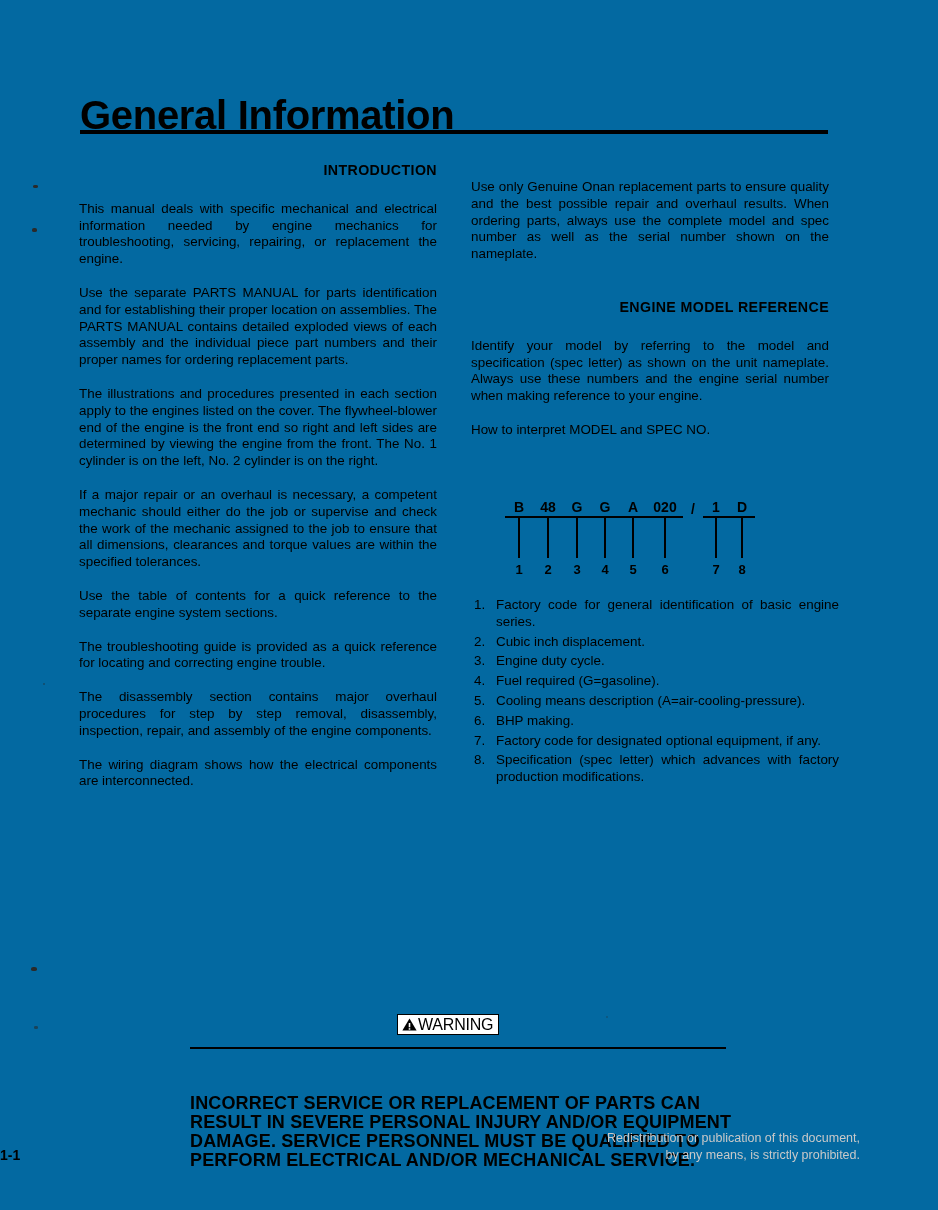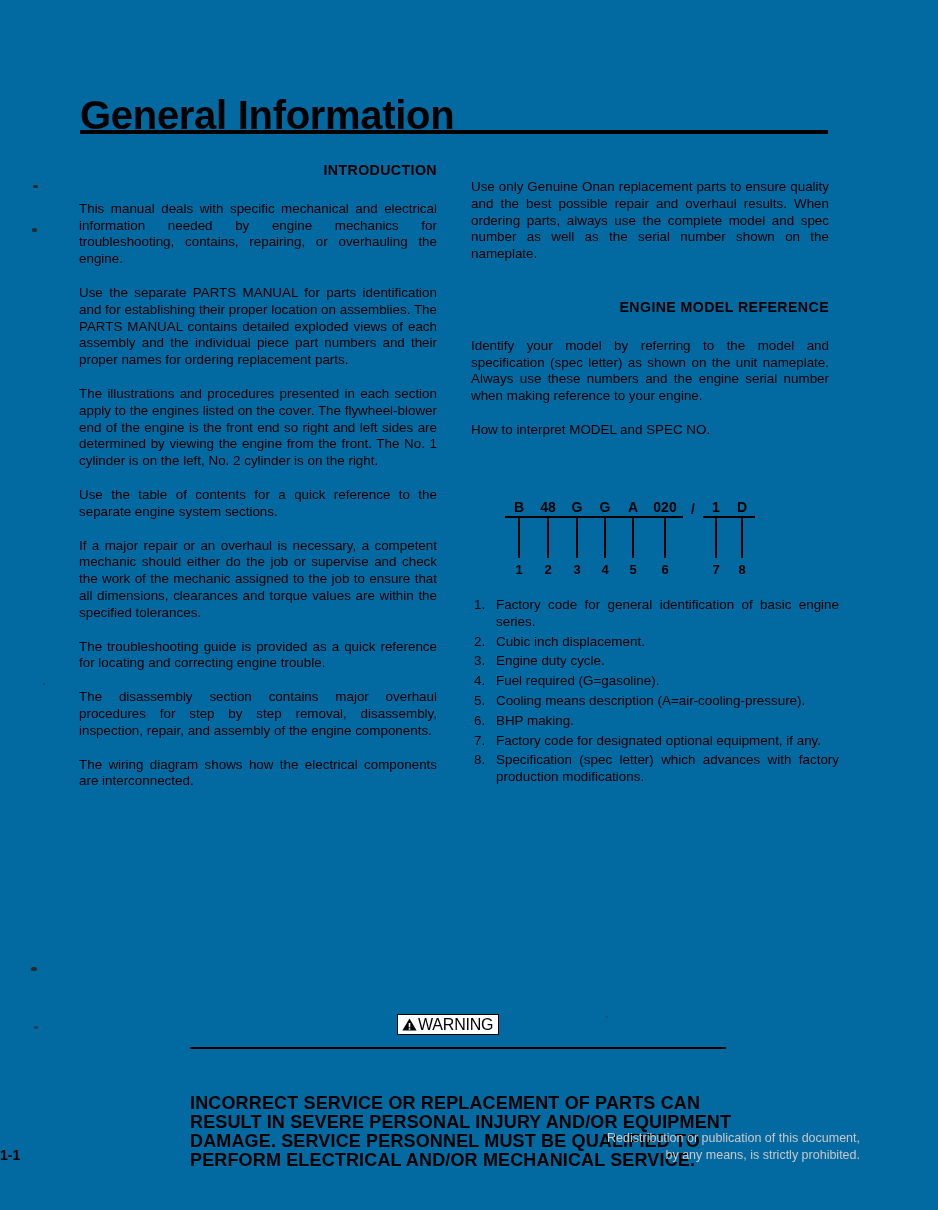--- a/index.html
+++ b/index.html
@@ -212,25 +212,25 @@
 </head>
 <body>
 
 <div class="page">
 
   <h1 class="page-title">General Information</h1>
   <div class="title-rule"></div>
 
   <div class="col col-left">
     <div class="sec-head">INTRODUCTION</div>
-    <p class="para">This manual deals with specific mechanical and electrical information needed by engine mechanics for troubleshooting, contains, repairing, or overhauling the engine.</p>
+    <p class="para">This manual deals with specific mechanical and electrical information needed by engine mechanics for troubleshooting, servicing, repairing, or replacement the engine.</p>
     <p class="para">Use the separate PARTS MANUAL for parts identification and for establishing their proper location on assemblies. The PARTS MANUAL contains detailed exploded views of each assembly and the individual piece part numbers and their proper names for ordering replacement parts.</p>
     <p class="para">The illustrations and procedures presented in each section apply to the engines listed on the cover. The flywheel-blower end of the engine is the front end so right and left sides are determined by viewing the engine from the front. The No. 1 cylinder is on the left, No. 2 cylinder is on the right.</p>
+    <p class="para">If a major repair or an overhaul is necessary, a competent mechanic should either do the job or supervise and check the work of the mechanic assigned to the job to ensure that all dimensions, clearances and torque values are within the specified tolerances.</p>
     <p class="para">Use the table of contents for a quick reference to the separate engine system sections.</p>
-    <p class="para">If a major repair or an overhaul is necessary, a competent mechanic should either do the job or supervise and check the work of the mechanic assigned to the job to ensure that all dimensions, clearances and torque values are within the specified tolerances.</p>
     <p class="para">The troubleshooting guide is provided as a quick reference for locating and correcting engine trouble.</p>
     <p class="para last">The disassembly section contains major overhaul procedures for step by step removal, disassembly, inspection, repair, and assembly of the engine components.</p>
     <p class="para">The wiring diagram shows how the electrical components are interconnected.</p>
   </div>
 
   <div class="col col-right">
     <p class="para">Use only Genuine Onan replacement parts to ensure quality and the best possible repair and overhaul results. When ordering parts, always use the complete model and spec number as well as the serial number shown on the nameplate.</p>
     <div class="sec-head spaced-top">ENGINE MODEL REFERENCE</div>
     <p class="para">Identify your model by referring to the model and specification (spec letter) as shown on the unit nameplate. Always use these numbers and the engine serial number when making reference to your engine.</p>
     <p class="para flush">How to interpret MODEL and SPEC NO.</p>

